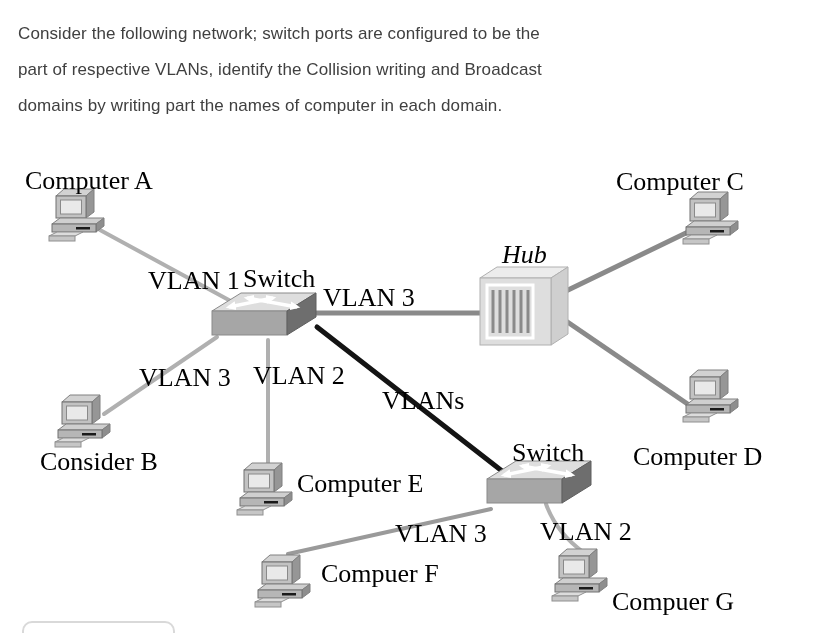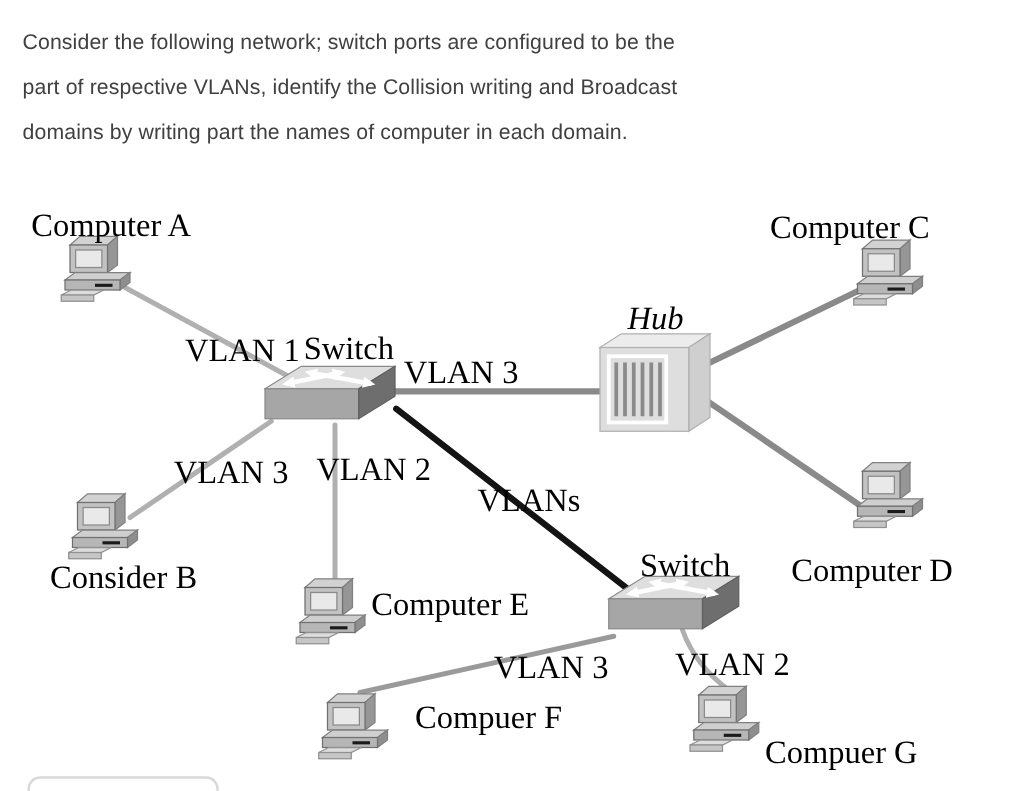--- a/index.html
+++ b/index.html
@@ -95,21 +95,21 @@
       <use href="#sym-hub" xlink:href="#sym-hub" x="478" y="265" width="92" height="82"></use>
     </svg>
 
   <div class="partial-box"></div>
 
 <div class="node-label" style="left: 25px; top: 166px;">Computer A</div>
     <div class="node-label" style="left: 40px; top: 447px;">Consider B</div>
     <div class="node-label" style="left: 616px; top: 167px; text-align: right;">Computer C</div>
     <div class="node-label" style="left: 633px; top: 422px; margin-top: 20px;">Computer D</div>
     <div class="node-label" style="left: 297px; top: 469px;">Computer E</div>
-    <div class="node-label" style="left: 332px; top: 559px; text-align: right;">Compuer F</div>
+    <div class="node-label" style="left: 321px; top: 559px; text-align: right;">Compuer F</div>
     <div class="node-label" style="left: 612px; top: 555px; margin-top: 32px;">Compuer G</div>
     <div class="node-label" style="left: 243px; top: 264px;">Switch</div>
     <div class="node-label" style="left: 512px; top: 438px;">Switch</div>
     <div class="node-label" style="left: 502px; top: 240px; font-style: italic;">Hub</div>
     <div class="port-label" style="left: 148px; top: 266px;">VLAN 1</div>
     <div class="port-label" style="left: 323px; top: 283px;">VLAN 3</div>
     <div class="port-label" style="left: 139px; top: 363px;">VLAN 3</div>
     <div class="port-label" style="left: 253px; top: 361px;">VLAN 2</div>
     <div class="port-label" style="left: 382px; top: 386px;">VLANs</div>
     <div class="port-label" style="left: 395px; top: 519px;">VLAN 3</div>

